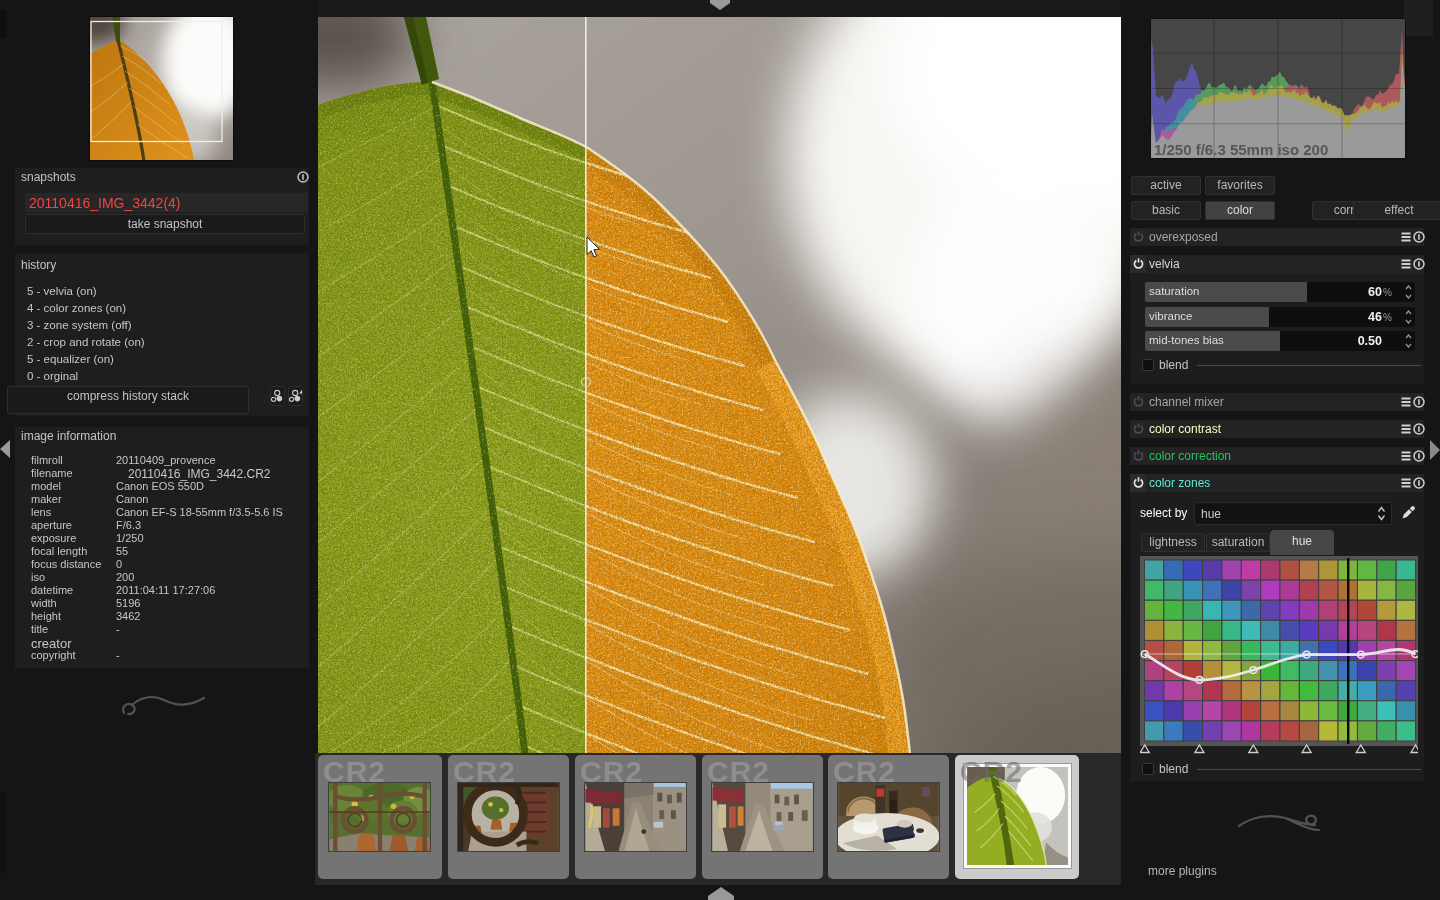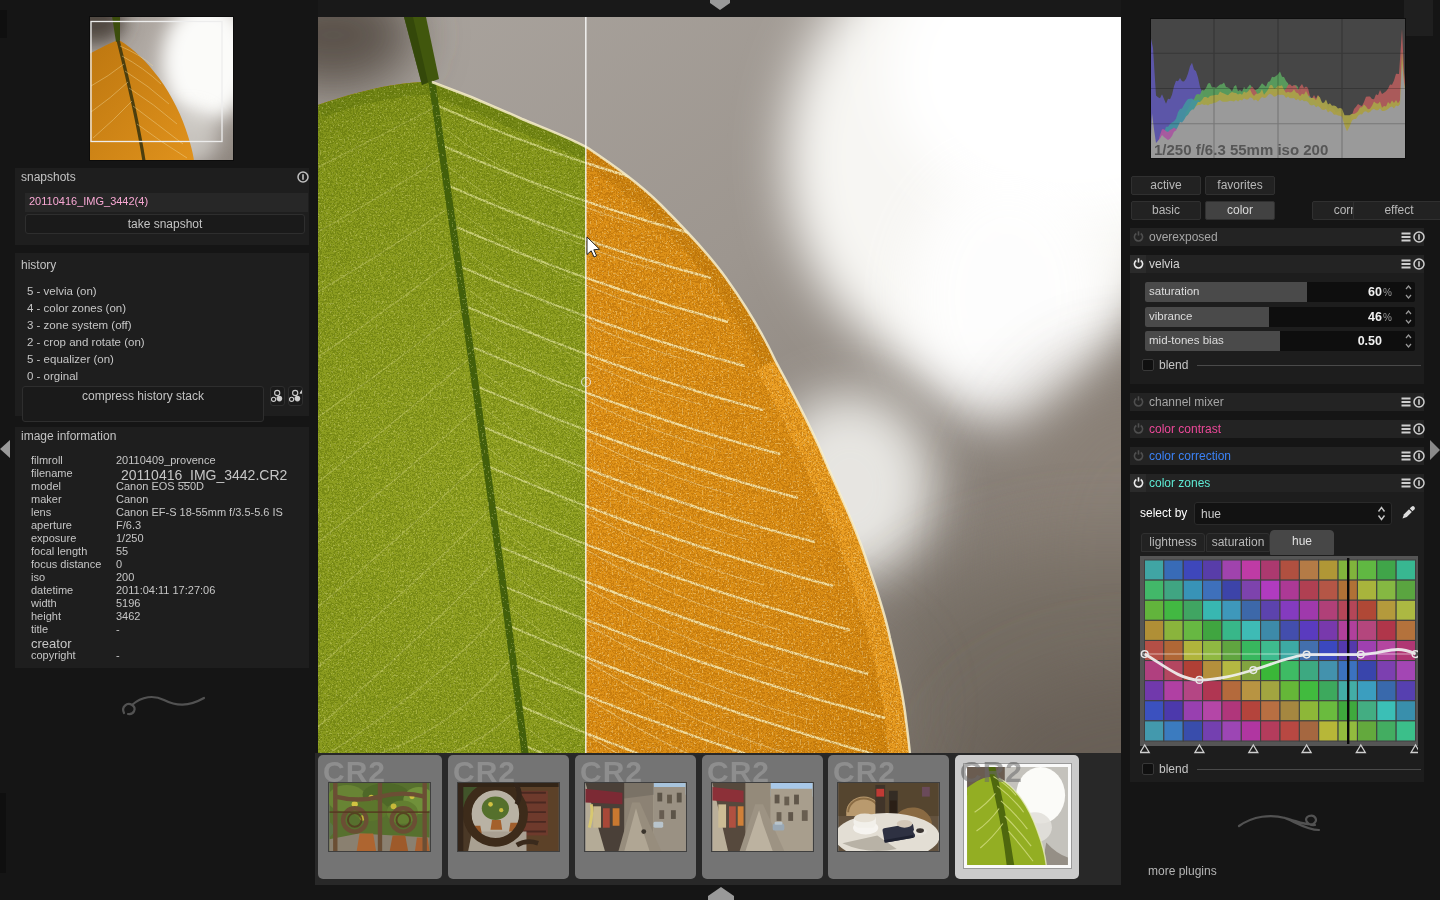--- a/index.html
+++ b/index.html
@@ -55,51 +55,51 @@
     <rect x="2" y="5.5" width="131" height="120" fill="none" stroke="#ededed" stroke-width="1.3"></rect>
     <rect x="0.5" y="0.5" width="144" height="144" fill="none" stroke="#0c0c0c" stroke-width="1"></rect>
   </svg>
 <div class="pn" style="left:15px;top:168px;width:294px;height:77px"></div>
 <div class="hd" style="left:21px;top:170px">snapshots</div>
 <svg class="a" style="left:297px;top:171px" width="12" height="12" viewBox="0 0 12 12">
     <circle cx="6" cy="6" r="5" fill="none" stroke="#c0c0c0" stroke-width="1.5"></circle>
     <line x1="6" y1="3.2" x2="6" y2="8.8" stroke="#c0c0c0" stroke-width="1.6"></line>
   </svg>
 <div class="a" style="left:25px;top:193px;width:283px;height:19px;background:#272727;color:#cscsc">
-    <span style="position:absolute;left:4px;top:2px;font-size:11px;color:#f9a8d4">20110416_IMG_3442(4)</span>
+    <span style="position:absolute;left:4px;top:2px;font-size:14px;color:#ef4444">20110416_IMG_3442(4)</span>
   </div>
 <div class="btn" style="left:25px;top:214px;width:280px;height:20px;line-height:18px">take snapshot</div>
 <div class="pn" style="left:15px;top:253px;width:294px;height:163px"></div>
 <div class="hd" style="left:21px;top:258px">history</div>
 <div class="ht" style="left:27px;top:285px">5 - velvia (on)</div>
 <div class="ht" style="left:27px;top:302px">4 - color zones (on)</div>
 <div class="ht" style="left:27px;top:319px">3 - zone system (off)</div>
 <div class="ht" style="left:27px;top:336px">2 - crop and rotate (on)</div>
 <div class="ht" style="left:27px;top:353px">5 - equalizer (on)</div>
 <div class="ht" style="left:27px;top:370px">0 - orginal</div>
-<div class="btn" style="left:22px;top:386px;width:242px;height:36px;line-height:18px">compress history stack</div>
+<div class="btn" style="left:7px;top:386px;width:242px;height:28px;line-height:18px">compress history stack</div>
 <div class="btn" style="left:270px;top:386px;width:15px;height:20px"></div>
 <svg class="a" style="left:270px;top:389px" width="14" height="14" viewBox="0 0 14 14">
     <circle cx="7.2" cy="4" r="2.6" fill="none" stroke="#ccc" stroke-width="1.1"></circle>
     <circle cx="3.6" cy="10.3" r="2.1" fill="none" stroke="#ccc" stroke-width="1.1"></circle>
     <circle cx="9.4" cy="9.6" r="2.8" fill="#ccc"></circle>
   </svg>
 <div class="btn" style="left:288px;top:386px;width:15px;height:20px"></div>
 <svg class="a" style="left:288px;top:389px" width="14" height="14" viewBox="0 0 14 14">
     <circle cx="7.2" cy="4" r="2.6" fill="none" stroke="#ccc" stroke-width="1.1"></circle>
     <circle cx="3.6" cy="10.3" r="2.1" fill="none" stroke="#ccc" stroke-width="1.1"></circle>
     <circle cx="9.4" cy="9.6" r="2.8" fill="#ccc"></circle>
     <path d="M11.5 4.5 L13.8 0.8 L13.8 4.8 Z" fill="#eee"></path>
   </svg>
 <div class="pn" style="left:15px;top:427px;width:294px;height:241px"></div>
 <div class="hd" style="left:21px;top:429px">image information</div>
 <div class="ht" style="left:31px;top:454px;font-size:11px">filmroll</div>
 <div class="ht" style="left:116px;top:454px;font-size:11px">20110409_provence</div>
 <div class="ht" style="left:31px;top:467px;font-size:11px">filename</div>
-<div class="ht" style="left:121px;top:467px;font-size:14px">20110416_IMG_3442.CR2</div>
+<div class="ht" style="left:128px;top:467px;font-size:12px">20110416_IMG_3442.CR2</div>
 <div class="ht" style="left:31px;top:480px;font-size:11px">model</div>
 <div class="ht" style="left:116px;top:480px;font-size:11px">Canon EOS 550D</div>
 <div class="ht" style="left:31px;top:493px;font-size:11px">maker</div>
 <div class="ht" style="left:116px;top:493px;font-size:11px">Canon</div>
 <div class="ht" style="left:31px;top:506px;font-size:11px">lens</div>
 <div class="ht" style="left:116px;top:506px;font-size:11px">Canon EF-S 18-55mm f/3.5-5.6 IS</div>
 <div class="ht" style="left:31px;top:519px;font-size:11px">aperture</div>
 <div class="ht" style="left:116px;top:519px;font-size:11px">F/6.3</div>
 <div class="ht" style="left:31px;top:532px;font-size:11px">exposure</div>
 <div class="ht" style="left:116px;top:532px;font-size:11px">1/250</div>
@@ -578,35 +578,35 @@
     <svg class="a" style="left:283px;top:3px" width="12" height="12" viewBox="0 0 12 12">
       <circle cx="6" cy="6" r="5" fill="none" stroke="#cfcfcf" stroke-width="1.5"></circle>
       <line x1="6" y1="3.2" x2="6" y2="8.8" stroke="#cfcfcf" stroke-width="1.6"></line>
     </svg>
   </div>
 <div class="mh" style="top:420px">
     <svg class="a" style="left:3px;top:3px" width="11" height="11" viewBox="0 0 11 11">
       <path d="M3.3 2.5 A4.1 4.1 0 1 0 7.7 2.5" fill="none" stroke="#4f4f4f" stroke-width="1.6"></path>
       <line x1="5.5" y1="0.3" x2="5.5" y2="4.6" stroke="#4f4f4f" stroke-width="1.6"></line>
     </svg>
-    <span class="t" style="color:#ec4899">color contrast</span>
+    <span class="t" style="color:#fef9c3">color contrast</span>
     <svg class="a" style="left:271px;top:4px" width="10" height="10" viewBox="0 0 10 10">
       <path d="M0.5 1.5h9M0.5 5h9M0.5 8.5h9" stroke="#cfcfcf" stroke-width="1.9"></path>
     </svg>
     <svg class="a" style="left:283px;top:3px" width="12" height="12" viewBox="0 0 12 12">
       <circle cx="6" cy="6" r="5" fill="none" stroke="#cfcfcf" stroke-width="1.5"></circle>
       <line x1="6" y1="3.2" x2="6" y2="8.8" stroke="#cfcfcf" stroke-width="1.6"></line>
     </svg>
   </div>
 <div class="mh" style="top:447px">
     <svg class="a" style="left:3px;top:3px" width="11" height="11" viewBox="0 0 11 11">
       <path d="M3.3 2.5 A4.1 4.1 0 1 0 7.7 2.5" fill="none" stroke="#4f4f4f" stroke-width="1.6"></path>
       <line x1="5.5" y1="0.3" x2="5.5" y2="4.6" stroke="#4f4f4f" stroke-width="1.6"></line>
     </svg>
-    <span class="t" style="color:#3b82f6">color correction</span>
+    <span class="t" style="color:#22c55e">color correction</span>
     <svg class="a" style="left:271px;top:4px" width="10" height="10" viewBox="0 0 10 10">
       <path d="M0.5 1.5h9M0.5 5h9M0.5 8.5h9" stroke="#cfcfcf" stroke-width="1.9"></path>
     </svg>
     <svg class="a" style="left:283px;top:3px" width="12" height="12" viewBox="0 0 12 12">
       <circle cx="6" cy="6" r="5" fill="none" stroke="#cfcfcf" stroke-width="1.5"></circle>
       <line x1="6" y1="3.2" x2="6" y2="8.8" stroke="#cfcfcf" stroke-width="1.6"></line>
     </svg>
   </div>
 <div class="mh" style="top:474px">
     <div style="position:absolute;left:0;top:0;width:16px;height:18px;background:#2b2b2b"></div>

